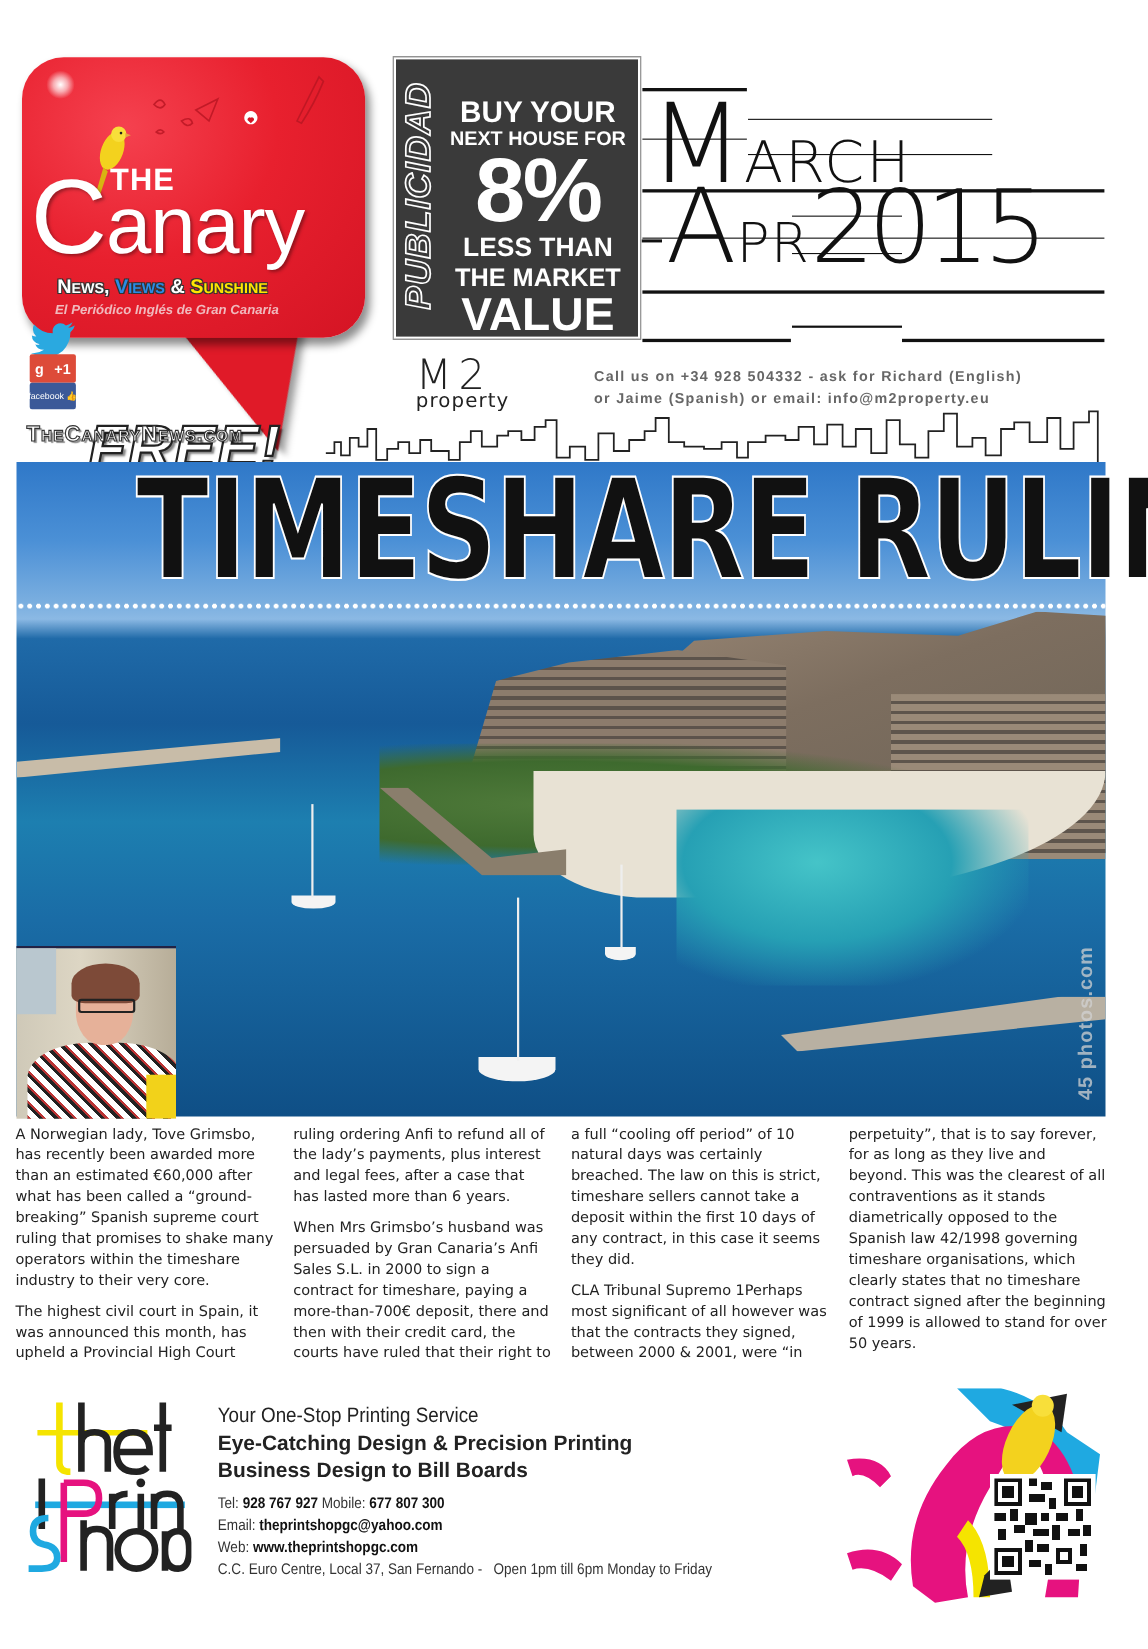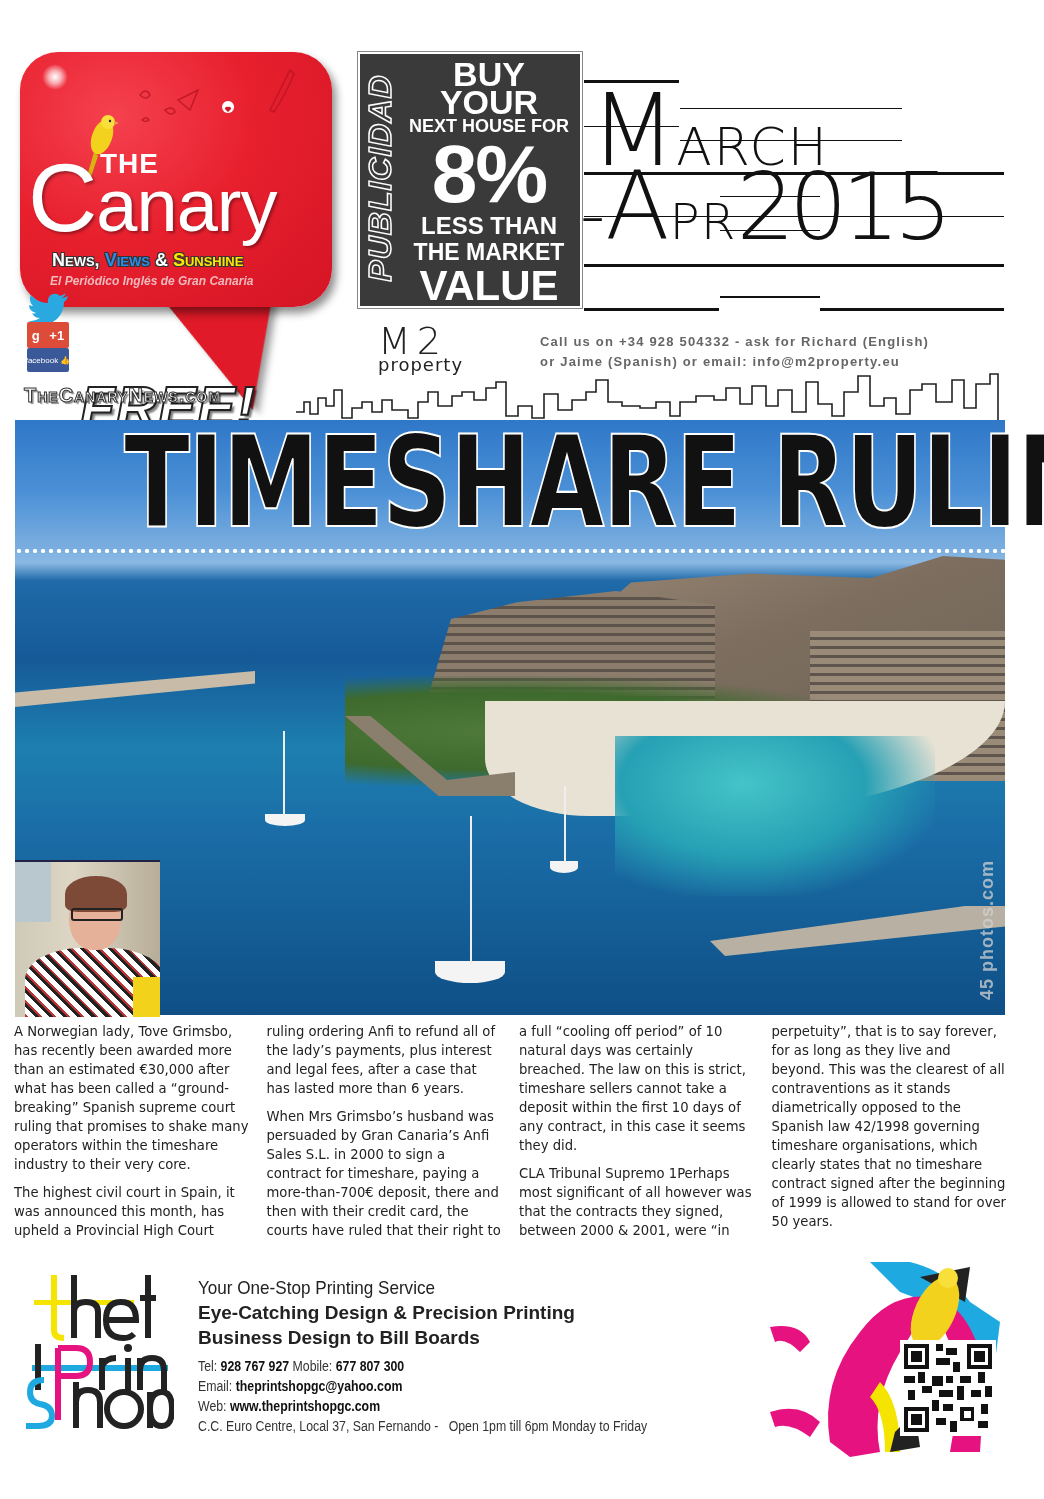--- a/index.html
+++ b/index.html
@@ -22,21 +22,21 @@
   .gplus { left:27px; top:322px; width:42px; height:26px; background:#dd4b39; color:#fff; font-size:13px; font-weight:bold; display:flex; align-items:center; justify-content:space-around; border-radius:2px; }
   .fb { left:27px; top:348px; width:42px; height:24px; background:#3b5998; color:#fff; font-size:8px; display:flex; align-items:center; justify-content:center; border-radius:2px; }
   .free { left:80px; top:330px; font-size:57px; font-weight:bold; font-style:italic; color:#fff; -webkit-text-stroke:2px #222; text-shadow:3px 3px 2px rgba(0,0,0,0.5); letter-spacing:1px;margin-top:44px; }
   .site { left:24px; top:384px; font-size:20px; font-weight:bold; font-variant:small-caps; color:#fff; -webkit-text-stroke:1px #333; text-shadow:2px 2px 1px rgba(0,0,0,0.45); letter-spacing:1px; white-space:nowrap; }
 
   
   .ad { left:358px; top:52px; width:220px; height:252px; background:#3a3a3a; border:2px solid #fff; outline:1px solid #888; }
   .ad-side { left:360px; top:54px; width:40px; height:248px; }
   .ad-side span { position:absolute; left:50%; top:50%; transform:translate(-50%,-50%) rotate(-90deg); font-size:32px; font-weight:bold; font-style:italic; color:#3a3a3a; -webkit-text-stroke:1.5px #fff; white-space:nowrap; letter-spacing:1px; }
   .ad-body { left:402px; top:60px; width:174px; text-align:center; color:#fff; font-weight:bold; }
-  .ad-l1 { font-size:34px; line-height:28px; }
+  .ad-l1 { font-size:27px; line-height:28px;margin-top:28px; }
   .ad-l2 { font-size:18px; line-height:20px; }
   .ad-l3 { font-size:82px; line-height:76px; letter-spacing:-2px; }
   .ad-l4 { font-size:24px; line-height:27px; }
   .ad-l5 { font-size:23px; line-height:26px;text-align:center; }
   .ad-l6 { font-size:42px; line-height:42px; }
 
   
   .date-wrap { left:580px; top:68px; width:425px; height:240px;padding-left:16px; }
   .date-line { position:absolute; height:1px; background:#111; }
   .date-thick { position:absolute; height:3px; background:#111; }
@@ -213,21 +213,21 @@
 <div class="abs portrait">
   <div class="map"></div>
   <div class="body"></div>
   <div class="yellow"></div>
   <div class="head"></div>
   <div class="hair"></div>
   <div class="glasses"></div>
 </div>
 
 <div class="abs article">
-  <p>A Norwegian lady, Tove Grimsbo, has recently been awarded more than an estimated €30,000 after what has been called a “ground-breaking” Spanish supreme court ruling that promises to shake many operators within the timeshare industry to their very core.</p>
+  <p>A Norwegian lady, Tove Grimsbo, has recently been awarded more than an estimated €60,000 after what has been called a “ground-breaking” Spanish supreme court ruling that promises to shake many operators within the timeshare industry to their very core.</p>
   <p>The highest civil court in Spain, it was announced this month, has upheld a Provincial High Court ruling ordering Anfi to refund all of the lady’s payments, plus interest and legal fees, after a case that has lasted more than 6 years.</p>
   <p>When Mrs Grimsbo’s husband was persuaded by Gran Canaria’s Anfi Sales S.L. in 2000 to sign a contract for timeshare, paying a more-than-700€ deposit, there and then with their credit card, the courts have ruled that their right to a full “cooling off period” of 10 natural days was certainly breached. The law on this is strict, timeshare sellers cannot take a deposit within the first 10 days of any contract, in this case it seems they did.</p>
   <p>CLA Tribunal Supremo 1Perhaps most significant of all however was that the contracts they signed, between 2000 &amp; 2001, were “in perpetuity”, that is to say forever, for as long as they live and beyond. This was the clearest of all contraventions as it stands diametrically opposed to the Spanish law 42/1998 governing timeshare organisations, which clearly states that no timeshare contract signed after the beginning of 1999 is allowed to stand for over 50 years.</p>
 </div>
 
 <svg class="abs ps-logo" viewBox="0 0 150 160">
   <rect x="10" y="30" width="100" height="5" fill="#f5e400"></rect>
   <path d="M30 5 L30 60 Q30 68 40 68" fill="none" stroke="#f5e400" stroke-width="6"></path>
   <path d="M50 5 L50 68 M50 42 Q50 32 62 32 Q74 32 74 42 L74 68" fill="none" stroke="#222" stroke-width="6"></path>
   <path d="M82 50 L112 50 Q112 32 97 32 Q82 32 82 50 Q82 68 100 68 Q106 68 110 64" fill="none" stroke="#222" stroke-width="6"></path>

